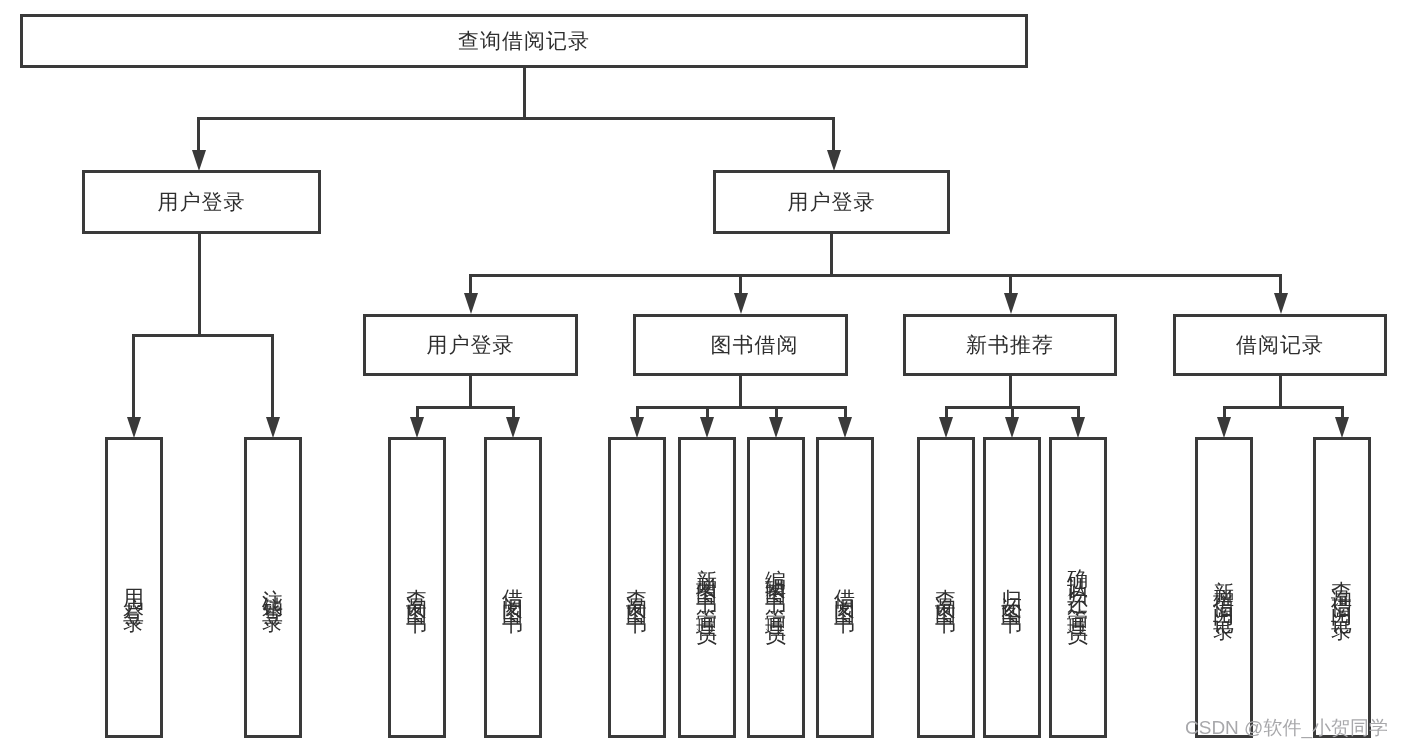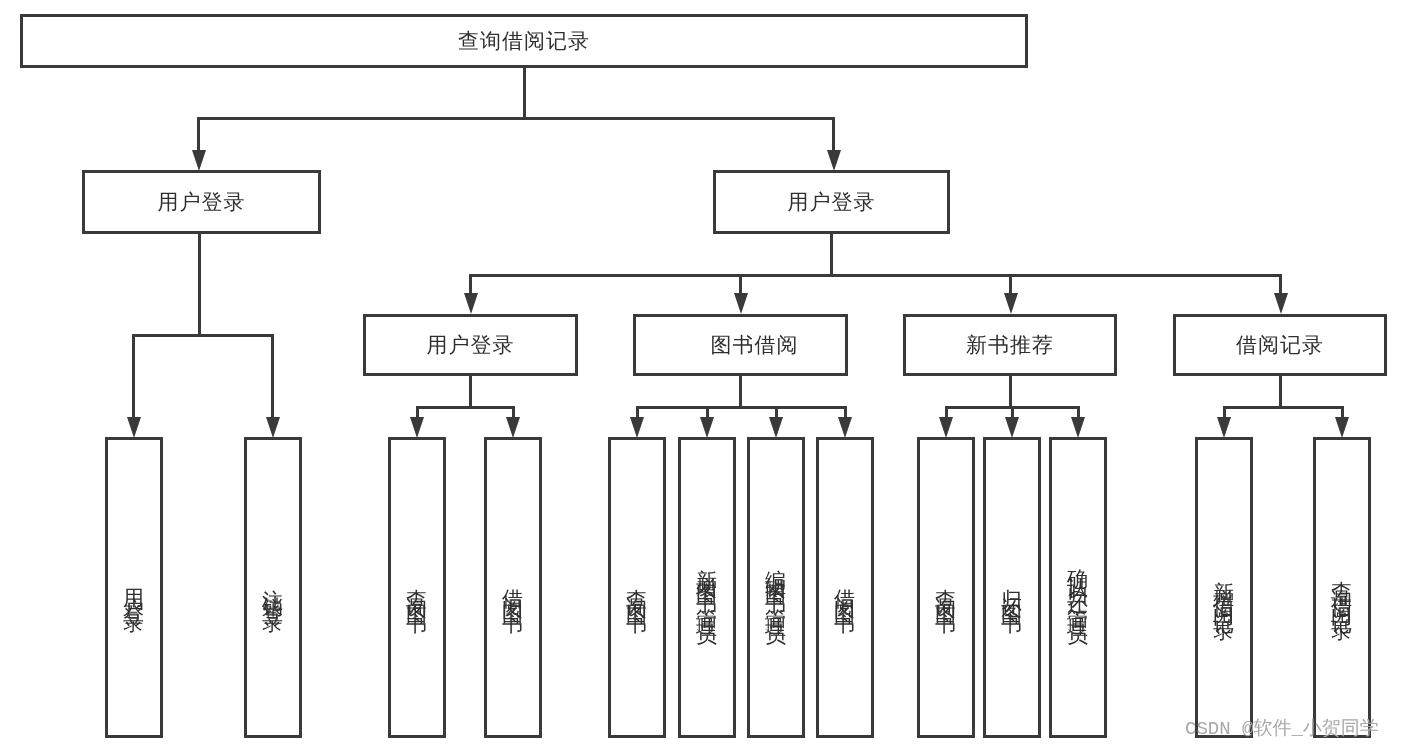--- a/index.html
+++ b/index.html
@@ -46,21 +46,20 @@
     border-top: 21px solid #3a3a3a;
   }
   .watermark {
     position: absolute;
     left: 1185px;
     top: 715px;
     width: 218px;
     font-size: 19px;
     color: #a8a8ab;
     white-space: nowrap;
-    font-family: Liberation Mono, monospace;
   }
 </style>
 </head>
 <body>
 
 <div class="canvas">
 
   <div class="node" style="left:20px; top:14px; width:1008px; height:54px;">
     <span>查询借阅记录</span>
   </div>

